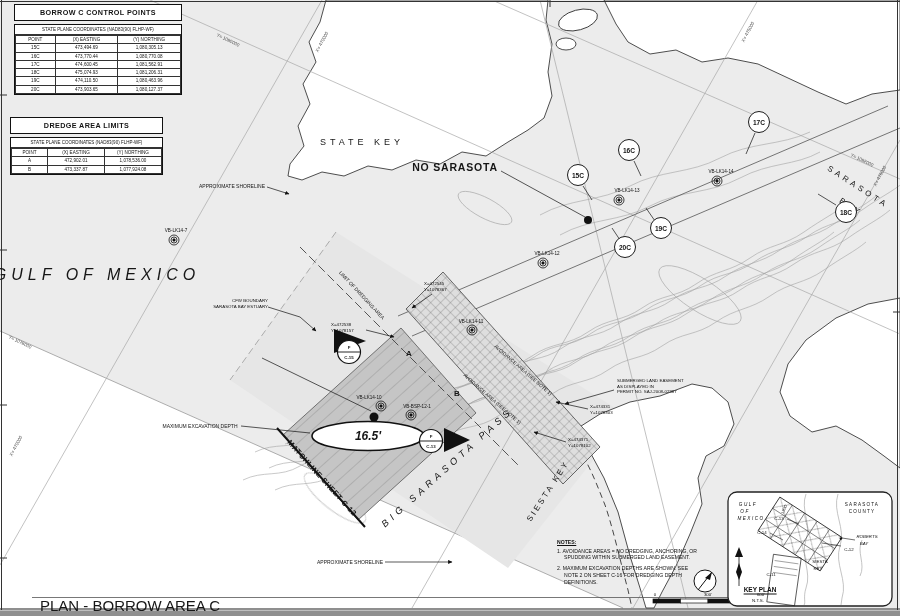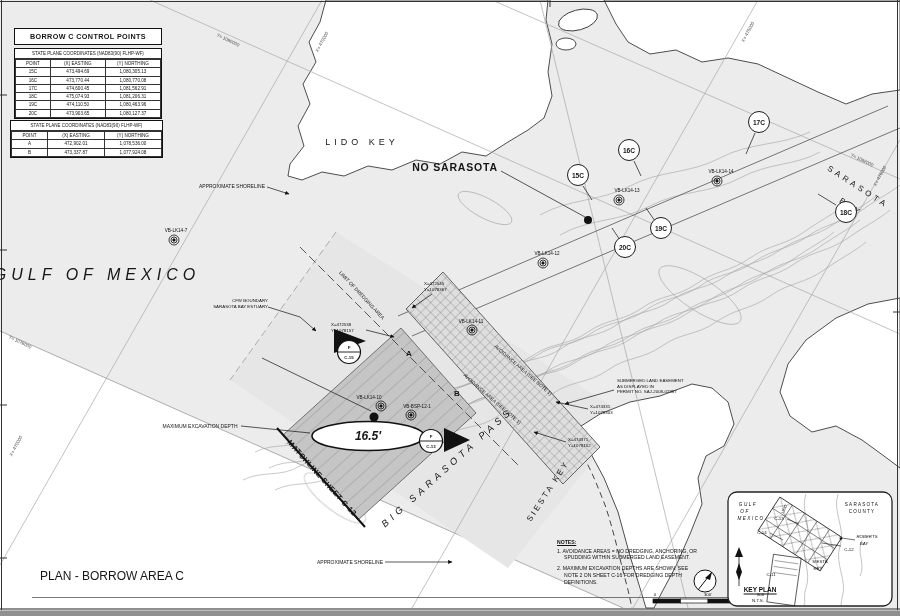--- a/index.html
+++ b/index.html
@@ -266,21 +266,21 @@
         <circle cx="841" cy="538.5" r="1.2" fill="#111" stroke="none"></circle>
       </g>
       <g>
         <line x1="739" y1="551" x2="739" y2="586" stroke="#111" stroke-width="0.8"></line>
         <polygon points="735,557 739,547 743,557" fill="#111"></polygon>
         <polygon points="736,572 739,563 742,572 739,580" fill="#111"></polygon>
       </g>
     </g>
   </svg>
 
-  <div class="tblbox" style="left:14px;top:28px;width:148px">
+  <div class="tblbox" style="left:14px;top:4px;width:168px">
     <div class="ttl">BORROW C CONTROL POINTS</div>
     <div class="body">
       <div class="sub">STATE PLANE COORDINATES (NAD83(90) FLHP-WF)</div>
       <table>
         <tbody>
             <tr>
           <th style="width:24%">POINT</th>
           <th style="width:38%">(X) EASTING</th>
           <th style="width:38%">(Y) NORTHING</th>
         </tr>
@@ -313,20 +313,21 @@
               <td>20C</td>
               <td>473,903.65</td>
               <td>1,080,127.37</td>
             </tr>
       </tbody>
         </table>
     </div>
   </div>
 
   <div class="tblbox" style="left:10px;top:117px;width:153px">
+    <div class="ttl">DREDGE AREA LIMITS</div>
     <div class="body">
       <div class="sub">STATE PLANE COORDINATES (NAD83(90) FLHP-WF)</div>
       <table>
         <tbody>
             <tr>
           <th style="width:24%">POINT</th>
           <th style="width:38%">(X) EASTING</th>
           <th style="width:38%">(Y) NORTHING</th>
         </tr>
         <tr>
@@ -337,21 +338,21 @@
         <tr>
               <td>B</td>
               <td>473,337.87</td>
               <td>1,077,924.08</td>
             </tr>
       </tbody>
         </table>
     </div>
   </div>
 
-  <div class="lbl" style="left:362px;top:142px;font-size:9px;letter-spacing:4px">LIDO KEY</div>
+  <div class="lbl" style="left:362px;top:142px;font-size:9px;letter-spacing:4px">STATE KEY</div>
   <div class="lbl" style="left:97px;top:275px;font-size:16px;letter-spacing:5px;font-style:italic">GULF OF MEXICO</div>
   <div class="lbl" style="left:858px;top:187px;font-size:8px;letter-spacing:3.5px;transform:translate(-50%,-50%) rotate(33deg)">SARASOTA</div>
   <div class="lbl" style="left:851px;top:207px;font-size:8px;letter-spacing:3.5px;transform:translate(-50%,-50%) rotate(33deg)">BAY</div>
   <div class="lbl" style="left:447px;top:467px;font-size:9.5px;letter-spacing:4.5px;font-style:italic;transform:translate(-50%,-50%) rotate(-42deg)">BIG SARASOTA PASS</div>
   <div class="lbl" style="left:548px;top:491px;font-size:8px;letter-spacing:2.5px;transform:translate(-50%,-50%) rotate(-57deg)">SIESTA KEY</div>
 
   <div class="lbl" style="left:455px;top:167px;font-size:10.5px;font-weight:bold;letter-spacing:.8px">NO SARASOTA</div>
   <div class="lbl" style="left:200px;top:426px;font-size:5px">MAXIMUM EXCAVATION DEPTH</div>
   <div class="lbl" style="left:368px;top:436px;font-size:12px;font-weight:bold;font-style:italic">16.5'</div>
   <div class="lbl" style="left:322px;top:478px;font-size:7.5px;font-weight:bold;letter-spacing:.5px;transform:translate(-50%,-50%) rotate(48deg)">MATCHLINE SHEET C-12</div>
@@ -443,15 +444,15 @@
   <div class="kp-lbl" style="left:762px;top:532px;font-size:4.4px">C-14</div>
   <div class="kp-lbl" style="left:867px;top:536px;font-size:4.4px;font-style:italic">ROBERTS</div>
   <div class="kp-lbl" style="left:864px;top:543px;font-size:4.4px;font-style:italic">BAY</div>
   <div class="kp-lbl" style="left:849px;top:549px;font-size:4.4px">C-12</div>
   <div class="kp-lbl" style="left:820px;top:561px;font-size:4.4px">SIESTA</div>
   <div class="kp-lbl" style="left:818px;top:568px;font-size:4.4px">KEY</div>
   <div class="kp-lbl" style="left:771px;top:574px;font-size:4.4px">C-11</div>
   <div class="kp-lbl" style="left:760px;top:590px;font-size:6.5px;font-weight:bold;border-bottom:.8px solid #111;padding-bottom:1px">KEY PLAN</div>
   <div class="kp-lbl" style="left:758px;top:600px;font-size:4.4px">N.T.S.</div>
 
-  <div class="lbl" style="left:40px;top:576px;transform:translate(0,-50%);font-size:12px">PLAN - BORROW AREA C</div>
+  <div class="lbl" style="left:40px;top:605px;transform:translate(0,-50%);font-size:15px">PLAN - BORROW AREA C</div>
 
 </div>
 
 </body></html>

